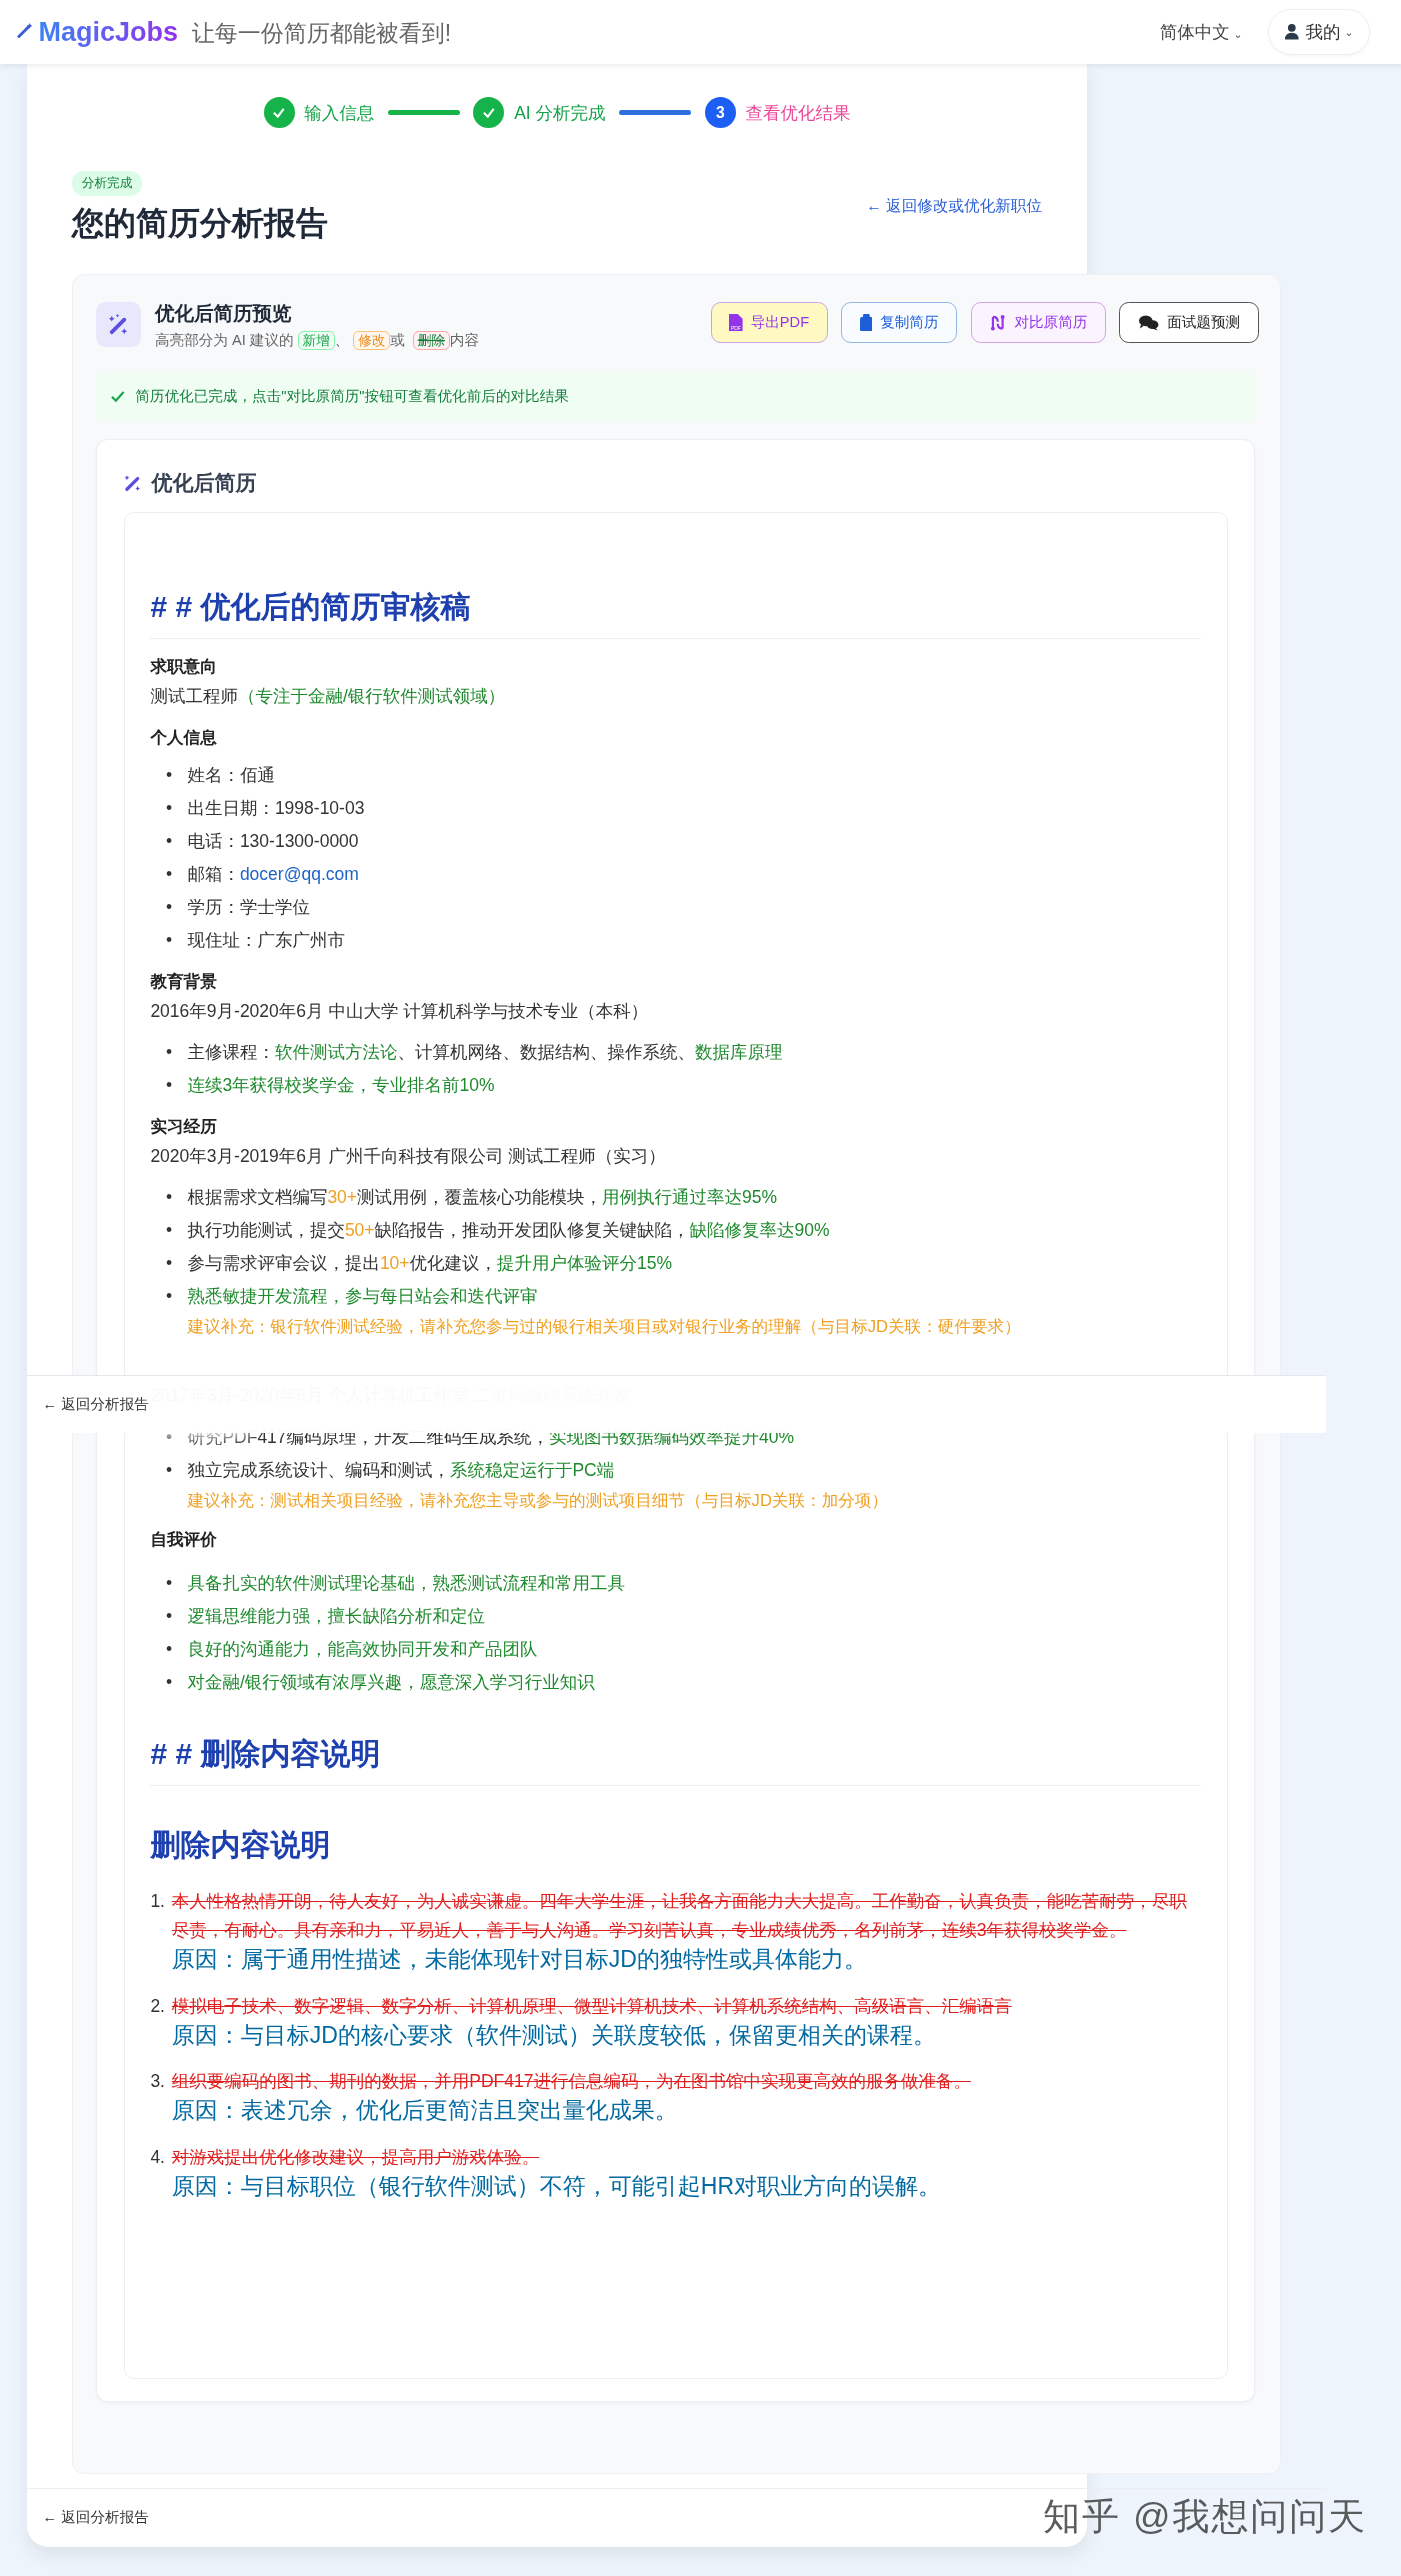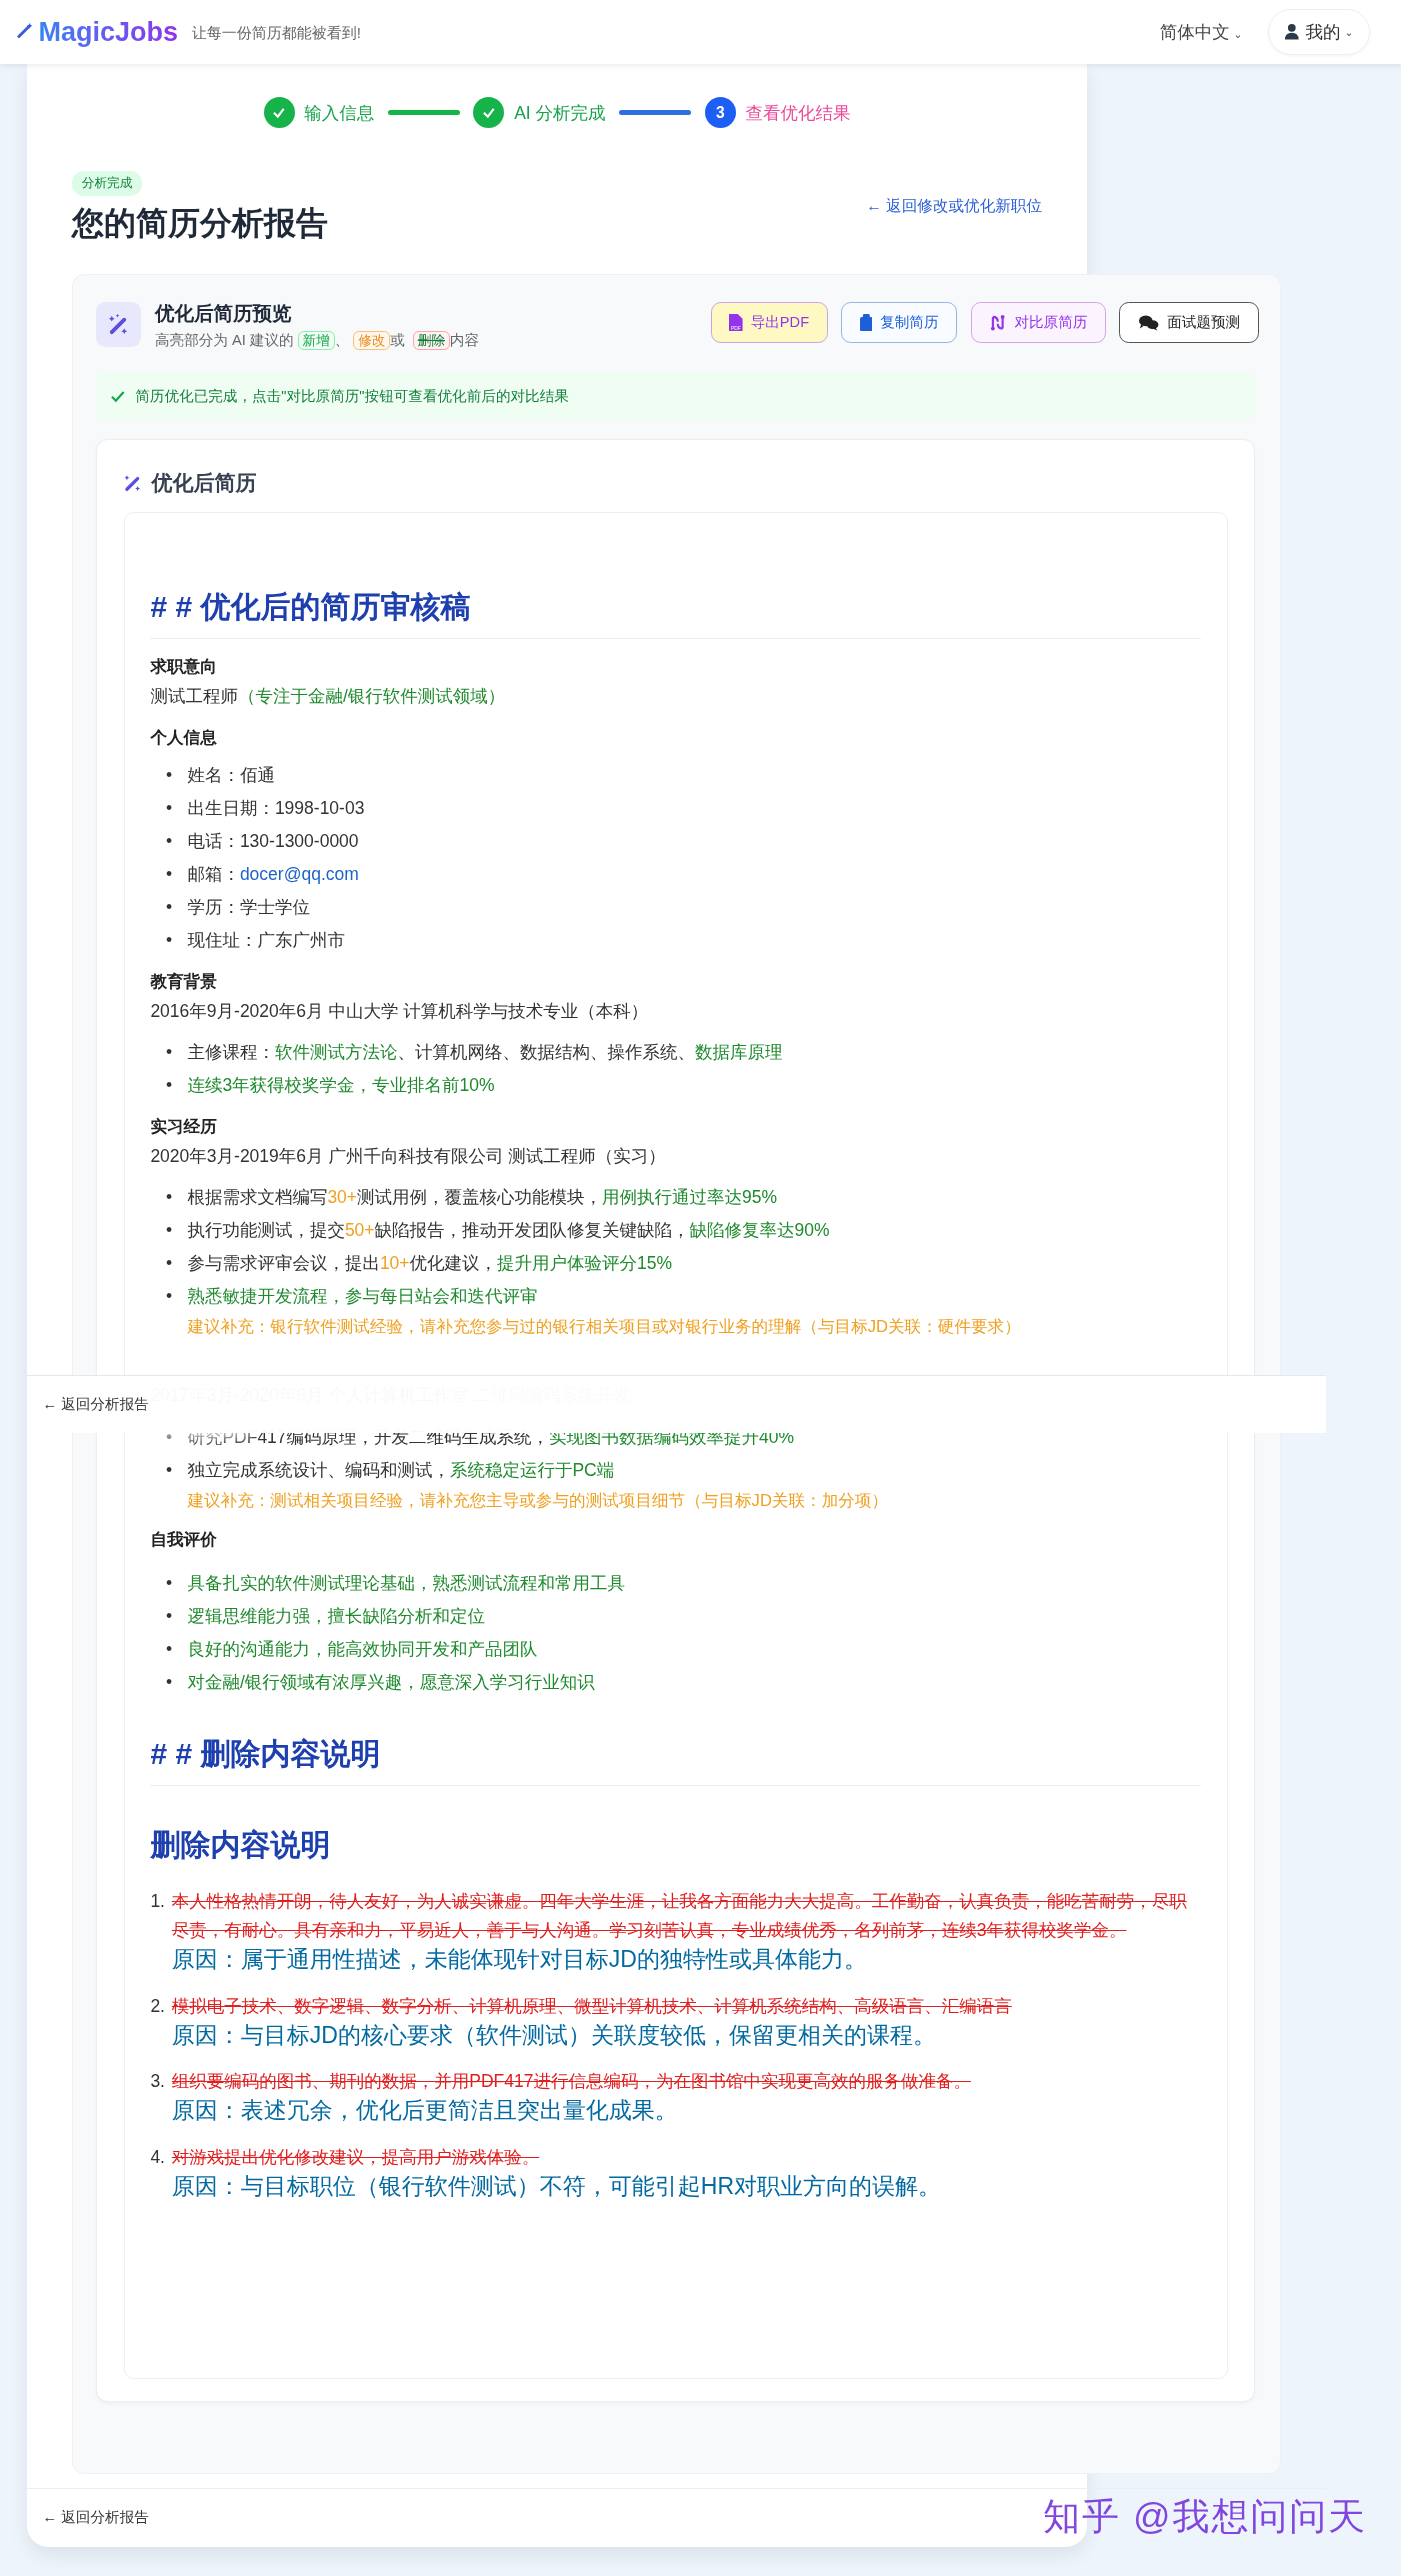--- a/index.html
+++ b/index.html
@@ -16,21 +16,21 @@
     background: #fff; box-shadow: 0 1.9px 5.8px rgba(0,0,0,0.08);
     display: flex; align-items: center; z-index: 5; padding-left: 21px;
   }
   .logo { display: flex; align-items: center; margin-left: -3.9px; }
   .logo-icon { color: #3b5bdb; font-size: 21.4px; margin-right: 3.9px; }
   .logo-text {
     font-size: 27px; font-weight: bold;
     background: linear-gradient(90deg, #3b82f6, #9333ea);
     -webkit-background-clip: text; background-clip: text; color: transparent;
   }
-  .slogan { font-size: 15px; color: #666; margin-left: 13.6px; margin-top: 3px; }
+  .slogan { font-size: 23px; color: #666; margin-left: 13.6px; margin-top: 3px; }
   .top-right { margin-left: auto; display: flex; align-items: center; margin-right: 32px; }
   .lang { font-size: 17.5px; color: #444; margin-right: 25px; cursor: pointer; }
   .chev { font-size: 10.7px; color: #555; margin-left: 3.9px; }
   .user-btn {
     border: 1px solid #eee; border-radius: 23.4px; padding: 9.7px 15.6px;
     font-size: 17.5px; color: #333; display: flex; align-items: center; cursor: pointer;
     box-shadow: 0 1px 2.9px rgba(0,0,0,0.05);
   }
   .user-btn svg { margin-right: 5.8px; }
 
@@ -144,21 +144,21 @@
   }
   .floatbar .fb-link { cursor: pointer; }
   .floatbar .blur-mask { position: absolute; left: 117px; top: 33px; width: 107px; height: 29px; background: rgba(255,255,255,0.8); filter: blur(5.8px); }
 
   .footer {
     position: absolute; left: 27px; top: 2488px; width: 1299px; height: 58px;
     border-top: 1px solid #eceef2; display: flex; align-items: center; padding-left: 15.6px;
     font-size: 14.6px; color: #333;
   }
   .watermark {
-    position: absolute; right: 35px; top: 2492px; font-size: 37px; color: #6d28d9;
+    position: absolute; right: 35px; top: 2492px; font-size: 37px; color: #404040;
     letter-spacing: 1.9px; opacity: 0.85;
   }
   .sidebar-strip { position: absolute; left: 0; top: 64px; width: 27px; height: 2512px; background: #eef4fc; }
 </style>
 </head>
 <body>
 
 <div class="sidebar-strip"></div>
 
 <header class="topbar">

